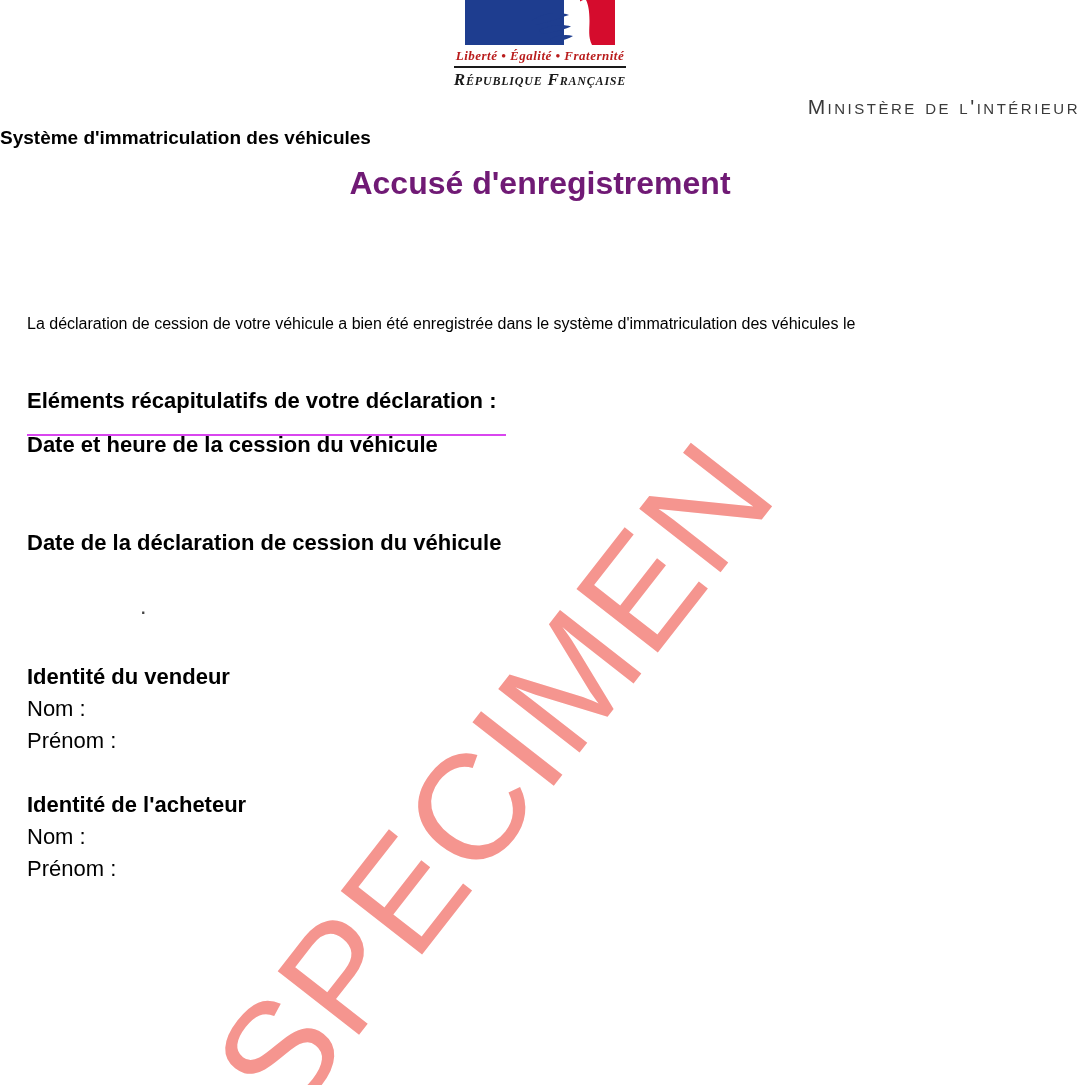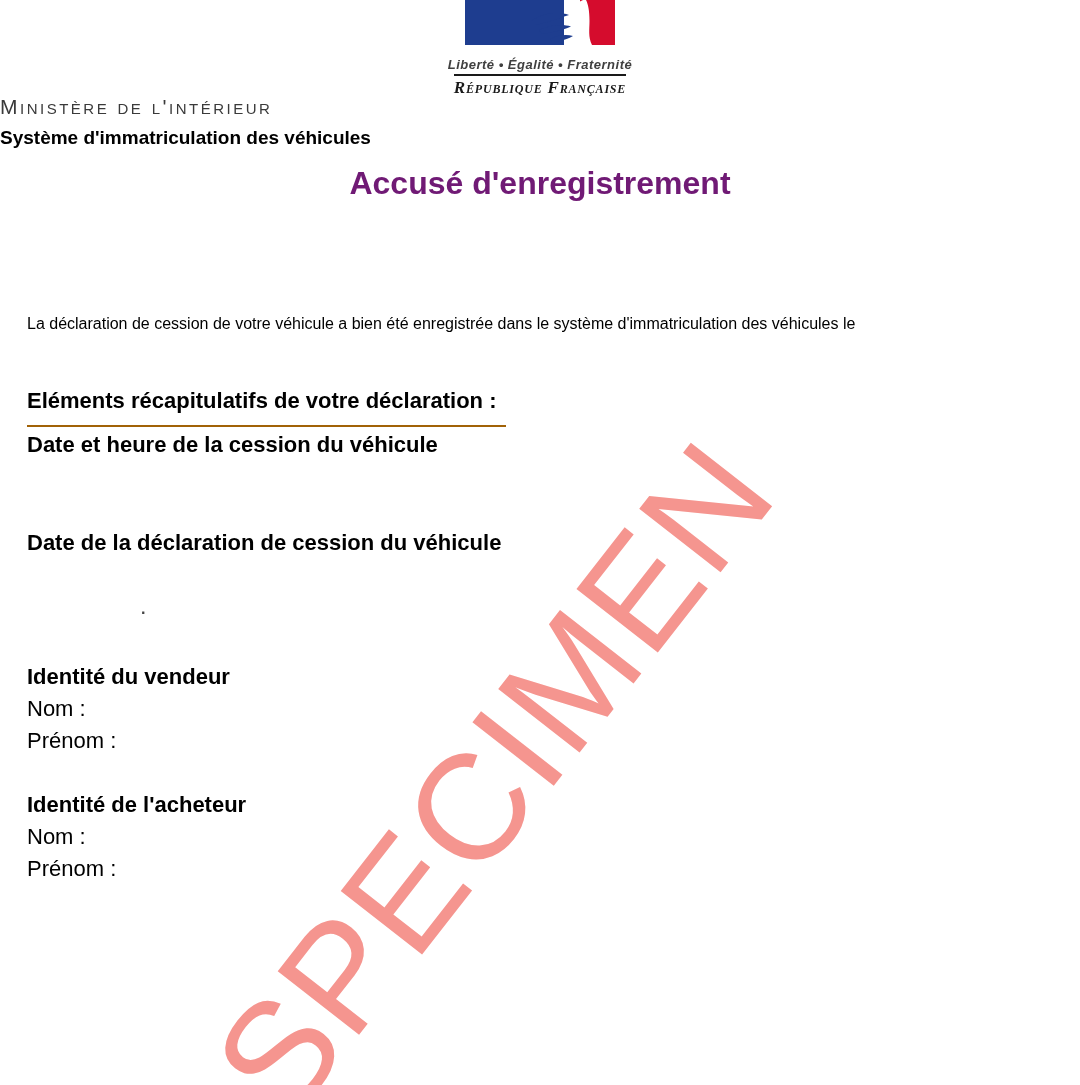--- a/index.html
+++ b/index.html
@@ -15,47 +15,47 @@
   }
 
   
   .header { position: absolute; top: 0; left: 0; width: 100%; text-align: center; }
   .logo-svg { width: 150px; height: 45px; display: block; margin: 0 auto; }
   .logo-blue-fill { fill: var(--logo-blue, #1e3d8f); }
   .logo-red-fill  { fill: var(--logo-red, #d50c2d); }
   .logo-white-fill{ fill: #ffffff; }
 
   .motto {
-    font-family: Liberation Sans, sans-serif;
+    font-family: Liberation Serif, serif;
     font-style: italic;
     font-weight: bold;
     font-size: 13px;
-    margin-top: 12px;
+    margin-top: 3px;
     letter-spacing: 0.5px;
-    color: #404040;
+    color: #b91c1c;
   }
   .rule {
     width: 172px; height: 2px;
     background: #1a1a1a;
     margin: 2px auto 2px auto;
   }
   .republic {
     font-family: "Liberation Serif", serif;
     font-weight: bold;
     font-variant: small-caps;
     font-size: 17px;
     letter-spacing: 0.8px;
     color: #1a1a1a;
     font-style: italic;
   }
 
   .ministry {
     position: absolute;
     top: 95px; left: 0; width: 100%;
-    text-align: left;
+    text-align: right;
     font-variant: small-caps;
     font-size: 21px;
     letter-spacing: 2.5px;
     color: #3a3a3a;
   }
 
   .system {
     position: absolute;
     top: 127px; left: 0; width: 100%;
     text-align: left;
@@ -87,22 +87,22 @@
 
   .recap {
     position: absolute;
     top: 388px; left: 27px;
     font-size: 22px;
     font-weight: bold;
     color: #000;
   }
   .recap span {
     display: inline-block;
-    border-bottom: 2px solid #a16207;
-    padding-bottom: 11px;
+    border-bottom: 2px solid #d946ef;
+    padding-bottom: 20px;
     padding-right: 10px;
   }
 
   .section-label {
     position: absolute;
     left: 27px;
     font-size: 22px;
     font-weight: bold;
     color: #000;
     white-space: nowrap;

